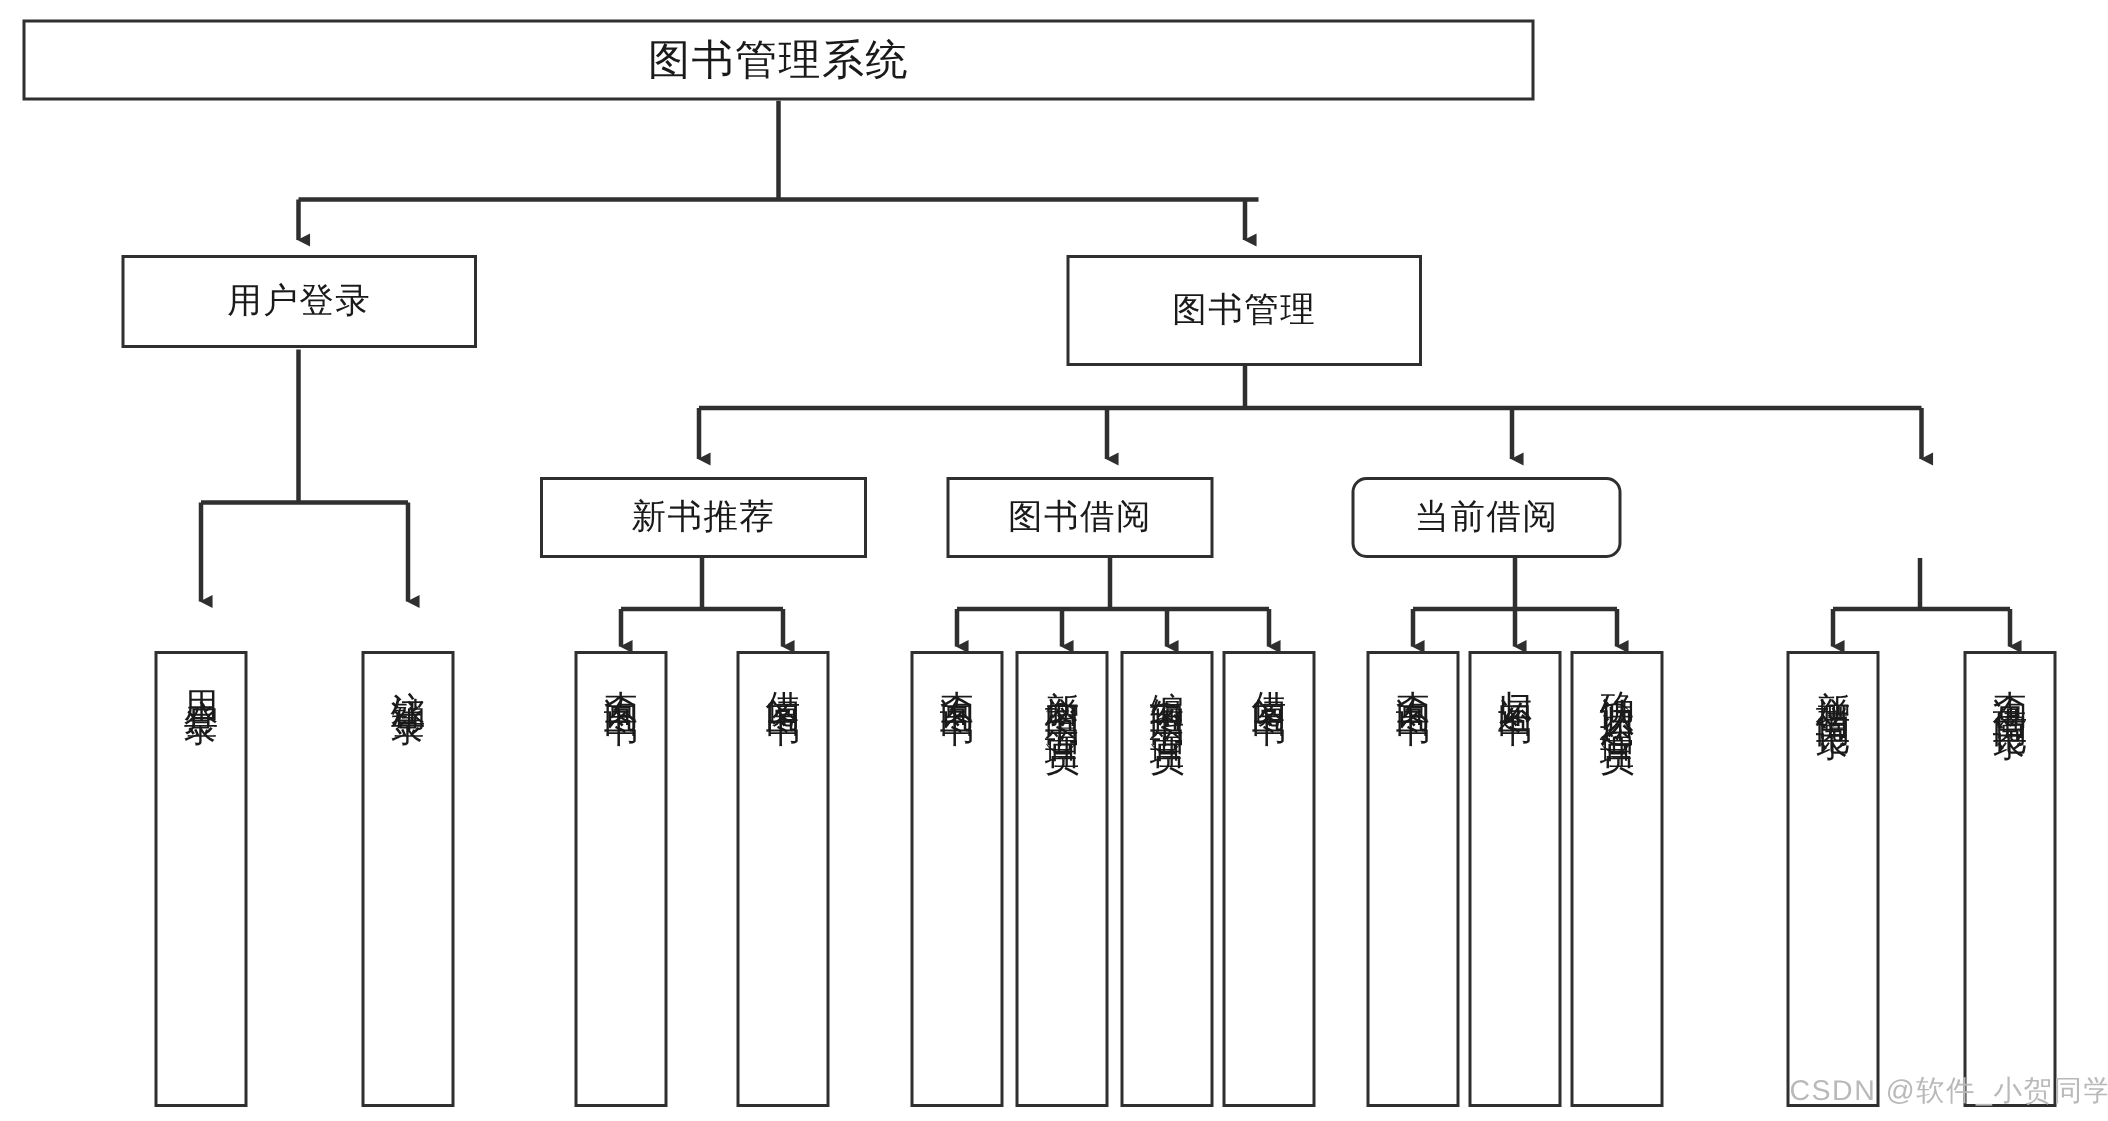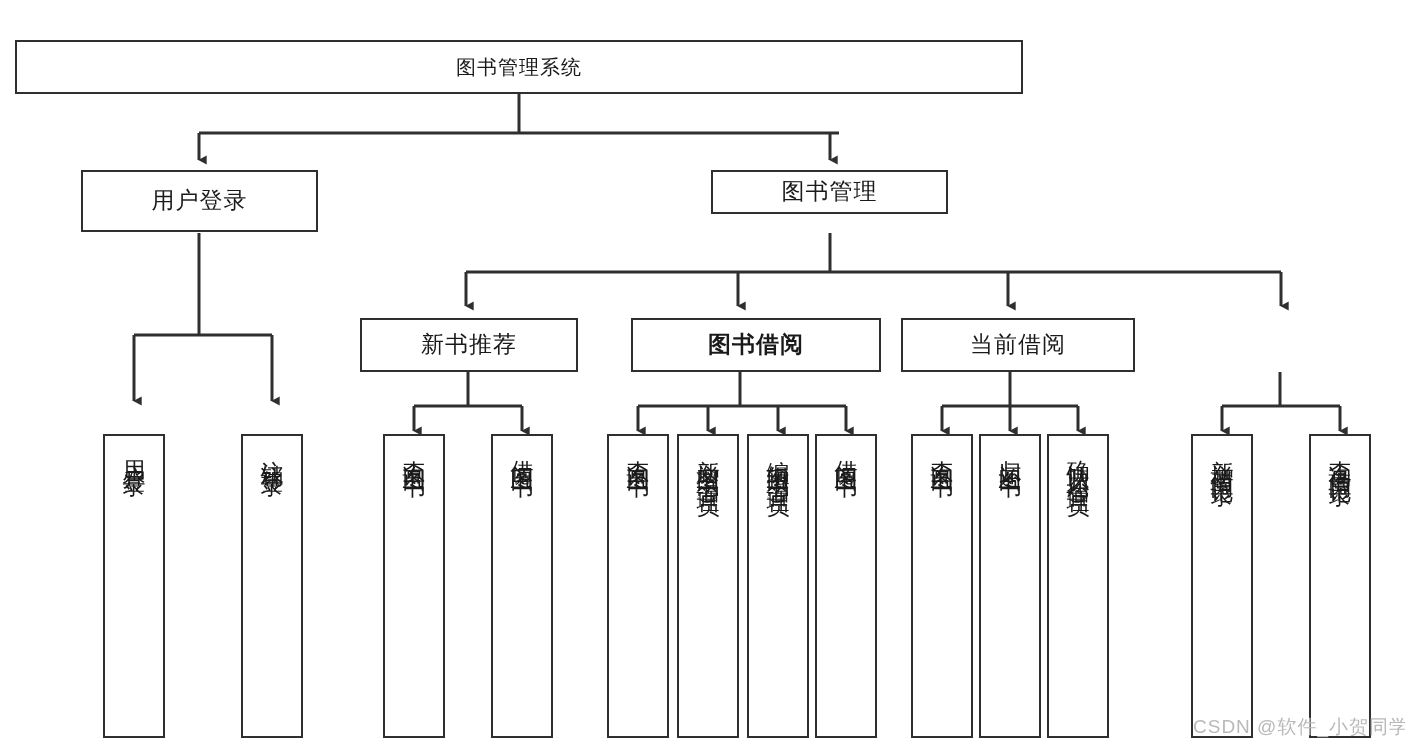--- a/index.html
+++ b/index.html
@@ -34,22 +34,21 @@
     align-items: center;
     justify-content: center;
     color: #1a1a1a;
   }
   .node-box.horizontal {
     font-size: 23px;
     line-height: 1.2;
     letter-spacing: 1px;
   }
   .node-box.root {
-    font-size: 20px;
-    margin-top: 27px;
+    font-size: 28px;
   }
   .node-box.vertical {
     font-size: 23px;
     align-items: flex-start;
     justify-content: center;
     padding-top: 6px;
   }
   .vtext {
     writing-mode: vertical-rl;
     text-orientation: upright;
@@ -136,33 +135,33 @@
   </svg>
 
   <div class="node-box horizontal root" style="left:15px; top:13px; width:1008px; height:54px;">
     <span>图书管理系统</span>
   </div>
 
   <div class="node-box horizontal" style="left:81px; top:170px; width:237px; height:62px;">
     <span>用户登录</span>
   </div>
 
-  <div class="node-box horizontal" style="left:711px; top:170px; width:237px; height:44px;">
+  <div class="node-box horizontal" style="left:711px; top:170px; width:237px; height:74px;">
     <span>图书管理</span>
   </div>
 
   <div class="node-box horizontal" style="left:360px; top:318px; width:218px; height:54px;text-align:right;">
     <span>新书推荐</span>
   </div>
 
-  <div class="node-box horizontal" style="left:631px; top:318px; width:250px; height:54px;font-weight:bold;">
+  <div class="node-box horizontal" style="left:631px; top:318px; width:178px; height:54px;">
     <span>图书借阅</span>
   </div>
 
-  <div class="node-box horizontal" style="left:901px; top:318px; width:234px; height:54px;">
+  <div class="node-box horizontal" style="left:901px; top:318px; width:180px; height:54px;border-radius:10px;">
     <span>当前借阅</span>
   </div>
 
 
   <div class="node-box vertical" style="left:103px; top:434px; width:62px; height:304px;">
     <span class="vtext">用户登录</span>
   </div>
 
   <div class="node-box vertical" style="left:241px; top:434px; width:62px; height:304px;">
     <span class="vtext">注销登录</span>

